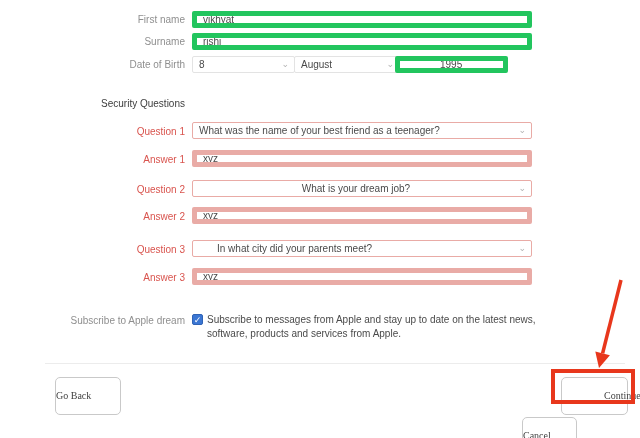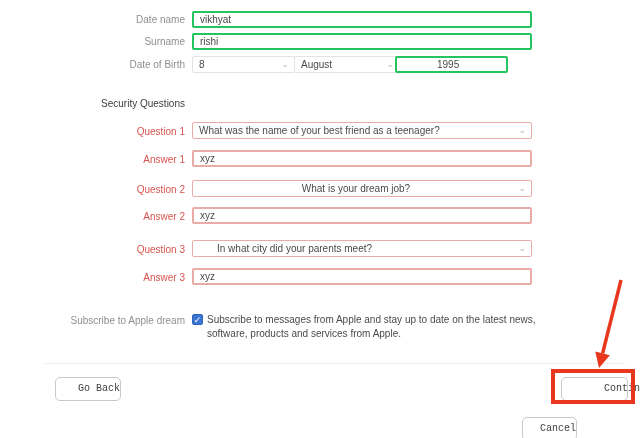--- a/index.html
+++ b/index.html
@@ -20,21 +20,21 @@
     font-size: 10px;
     color: #8f8f8f;
     line-height: 16px;
     white-space: nowrap;
   }
   .label.red { color: #d9544e; }
   .label.dark { color: #3d3d3d; }
   .tfield {
     position: absolute;
     height: 17px;
-    border: 2px solid #22c55e;
+    border: 5px solid #22c55e;
     border-radius: 2px;
     background: #fff;
     font-family: "Liberation Sans", sans-serif;
     font-size: 10px;
     color: #4a4a4a;
     padding: 0 6px;
     outline: none;
     width: 340px;
     left: 192px;
   }
@@ -89,28 +89,28 @@
     position: absolute;
     left: 45px;
     top: 363px;
     width: 580px;
     height: 1px;
     background: #ececec;
   }
   .btn {
     position: absolute;
     top: 377px;
-    height: 24px;
+    height: 38px;
     background: #fff;
     border: 1px solid #c9c9c9;
     border-radius: 5px;
-    font-family: Liberation Mono, monospace;
+    font-family: Liberation Serif, serif;
     font-size: 10px;
     color: #3f3f3f;
-    text-align: right;
+    text-align: left;
     line-height: 20px;
     cursor: pointer;
   }
   .highlight-box {
     position: absolute;
     left: 551px;
     top: 369px;
     width: 84px;
     height: 35px;
     border: 4px solid #e8371c;
@@ -121,21 +121,21 @@
     left: 0; top: 0;
     width: 640px; height: 438px;
     pointer-events: none;
   }
 </style>
 </head>
 <body>
 
 <div class="page">
 
-  <div class="label" style="top:12px">Date name</div>
+  <div class="label" style="top:12px">First name</div>
   <input class="tfield" style="top: 11px;" value="vikhyat">
 
   <div class="label" style="top:34px">Surname</div>
   <input class="tfield" style="top: 33px;" value="rishi">
 
   <div class="label" style="top:57px">Date of Birth</div>
   <div class="selectbox" style="left:192px; top:56px; width:103px;">
     <span>8</span>
     <span class="chev">⌄</span>
   </div>

